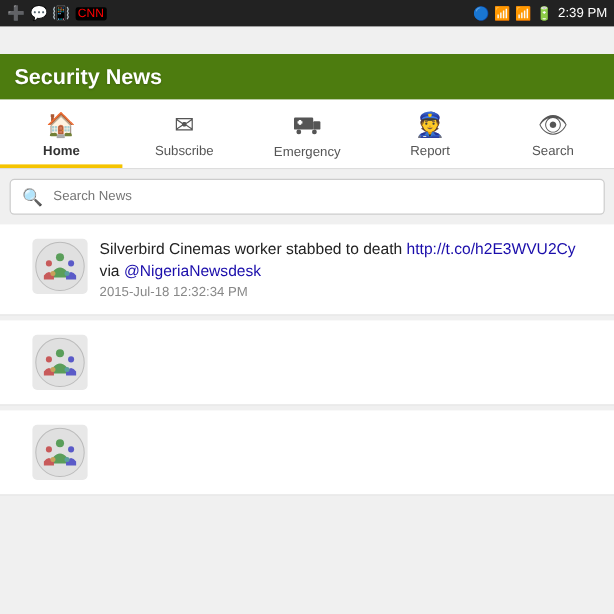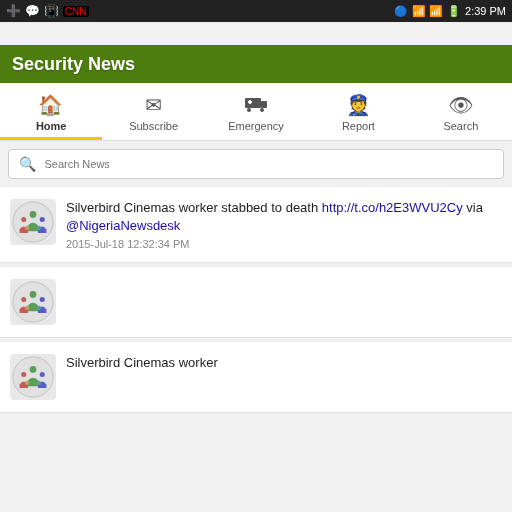--- a/index.html
+++ b/index.html
@@ -104,21 +104,21 @@
     
     #news-list {
       overflow-y: auto;
       height: calc(512px - 22px - 38px - 58px - 44px);
       background: #f0f0f0;
     }
 
     .news-item {
       background: #fff;
       margin: 4px 0;
-      padding: 12px 10px;
+      padding: 12px 27px;
       display: flex;
       align-items: flex-start;
       gap: 10px;
       border-bottom: 1px solid #e0e0e0;
     }
 
     .news-avatar {
       width: 46px;
       height: 46px;
       flex-shrink: 0;
@@ -263,18 +263,15 @@
         <circle cx="25" cy="16" r="4" fill="#5a9e5a"></circle>
         <path d="M18 30 Q25 22 32 30 L32 36 L18 36 Z" fill="#5a9e5a"></path>
         <circle cx="14" cy="22" r="3" fill="#c85a5a"></circle>
         <path d="M9 34 Q14 27 19 34 L19 38 L9 38 Z" fill="#c85a5a"></path>
         <circle cx="36" cy="22" r="3" fill="#5a5ac8"></circle>
         <path d="M31 34 Q36 27 41 34 L41 38 L31 38 Z" fill="#5a5ac8"></path>
         <circle cx="18" cy="32" r="2.5" fill="#c8a05a"></circle>
         <circle cx="32" cy="32" r="2.5" fill="#5a9e9e"></circle>
       </svg>
     </div>
-    <div class="news-content">
-      <div class="news-text">Silverbird Cinemas worker</div>
-    </div>
   </div>
 
 </div>
 
 </body></html>

